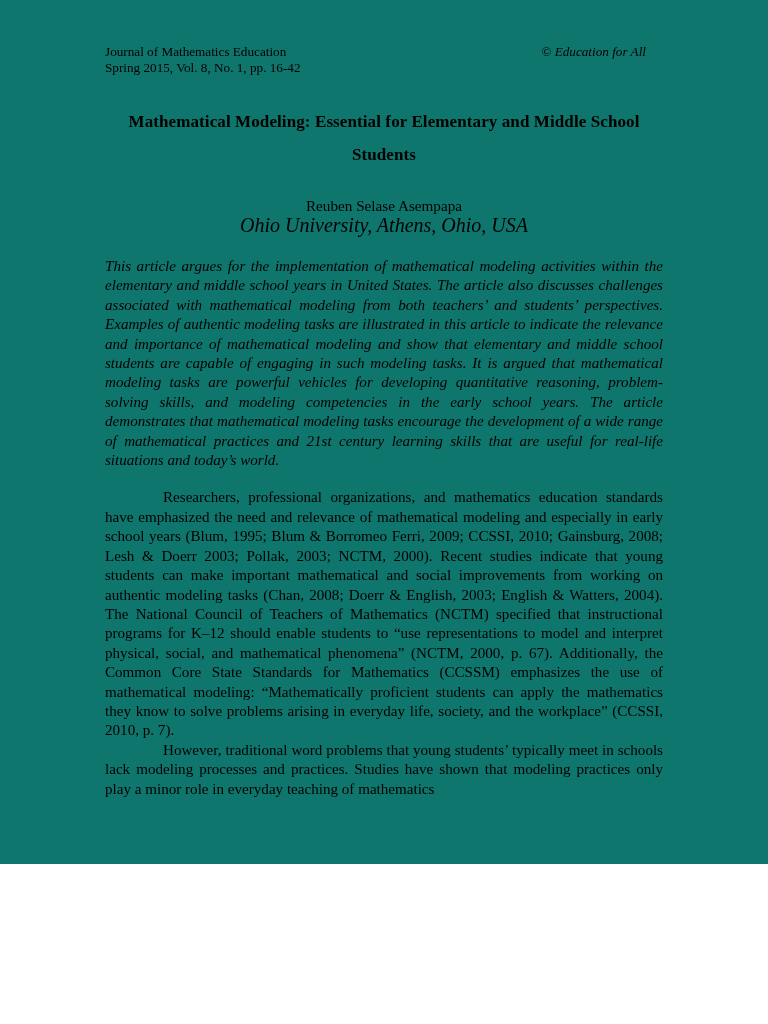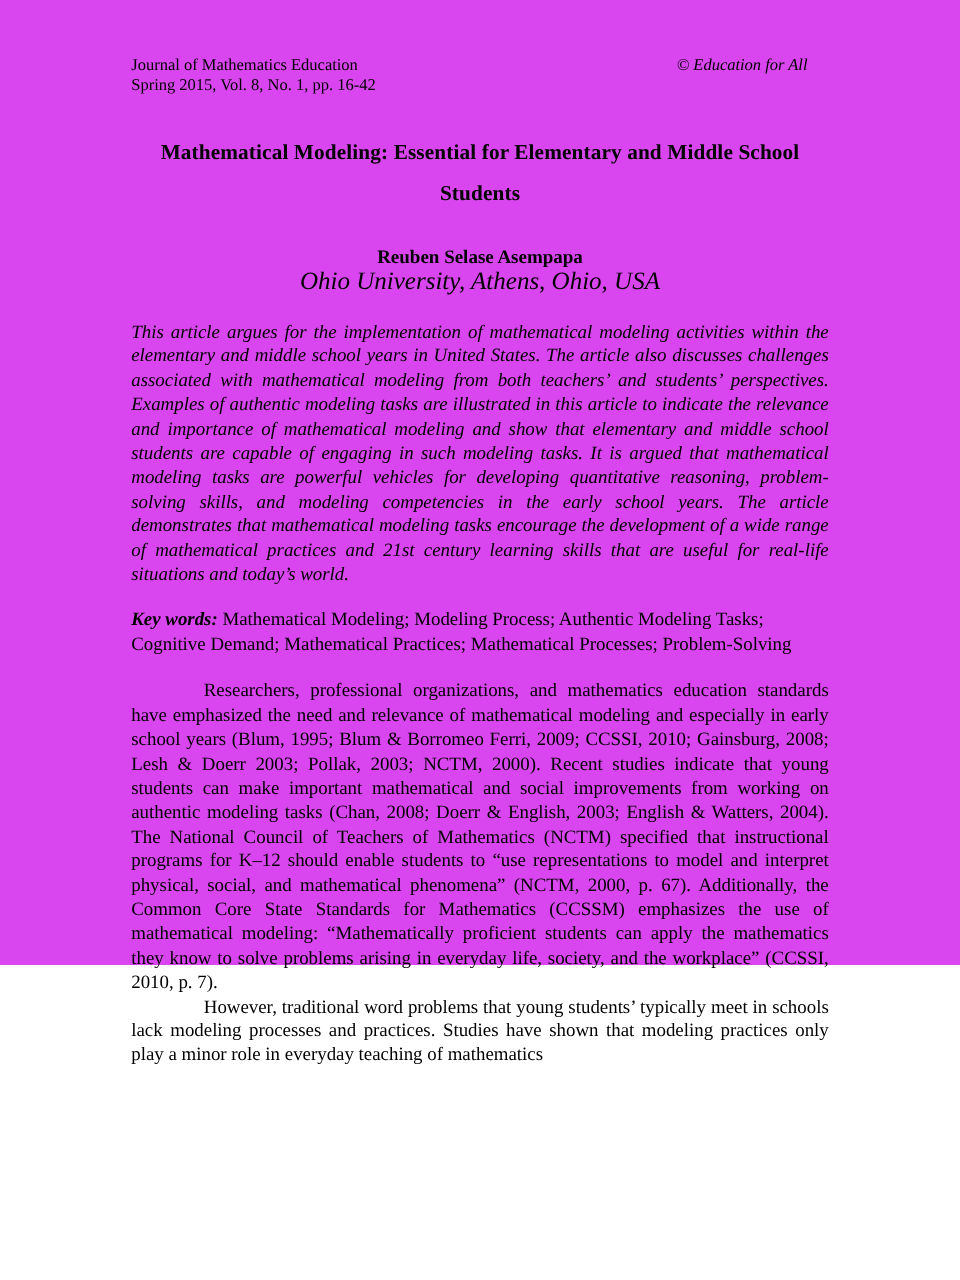--- a/index.html
+++ b/index.html
@@ -10,22 +10,22 @@
   body {
     width: 768px;
     height: 1024px;
     font-family: "Liberation Serif", "DejaVu Serif", serif;
     color: #000000;
     overflow: hidden;
   }
   .page {
     position: relative;
     width: 768px;
-    height: 772px;
-    background: #d946ef;
+    height: 864px;
+    background: #0f766e;
     box-sizing: border-box;
     padding: 0;
   }
   .content {
     position: absolute;
     left: 105px;
     top: 44px;
     width: 558px;
   }
 
@@ -57,21 +57,21 @@
     line-height: 32.5px;
     text-align: center;
     letter-spacing: 0.1px;
   }
 
   
   .author {
     margin-top: 25px;
     text-align: center;
     font-size: 15.2px;
-    font-weight: bold;
+    font-weight: normal;
     line-height: 19.5px;
   }
   .affiliation {
     text-align: center;
     font-size: 20px;
     font-style: italic;
     line-height: 19.5px;
   }
 
   
@@ -123,23 +123,20 @@
       <span class="runhead-right">© Education for All</span>
     </div>
 
     <h1 class="title">Mathematical Modeling: Essential for Elementary and Middle School Students</h1>
 
     <div class="author">Reuben Selase Asempapa</div>
     <div class="affiliation">Ohio University, Athens, Ohio, USA</div>
 
     <div class="abstract">This article argues for the implementation of mathematical modeling activities within the elementary and middle school years in United States. The article also discusses challenges associated with mathematical modeling from both teachers’ and students’ perspectives. Examples of authentic modeling tasks are illustrated in this article to indicate the relevance and importance of mathematical modeling and show that elementary and middle school students are capable of engaging in such modeling tasks. It is argued that mathematical modeling tasks are powerful vehicles for developing quantitative reasoning, problem-solving skills, and modeling competencies in the early school years. The article demonstrates that mathematical modeling tasks encourage the development of a wide range of mathematical practices and 21st century learning skills that are useful for real-life situations and today’s world.</div>
 
-    <div class="keywords">
-      <span class="keywords-label">Key words:</span><span> Mathematical Modeling; Modeling Process; Authentic Modeling Tasks; Cognitive Demand; Mathematical Practices; Mathematical Processes; Problem-Solving</span>
-    </div>
 
     <div class="body-text">
       <p>Researchers, professional organizations, and mathematics education standards have emphasized the need and relevance of mathematical modeling and especially in early school years (Blum, 1995; Blum &amp; Borromeo Ferri, 2009; CCSSI, 2010; Gainsburg, 2008; Lesh &amp; Doerr 2003; Pollak, 2003; NCTM, 2000). Recent studies indicate that young students can make important mathematical and social improvements from working on authentic modeling tasks (Chan, 2008; Doerr &amp; English, 2003; English &amp; Watters, 2004). The National Council of Teachers of Mathematics (NCTM) specified that instructional programs for K–12 should enable students to “use representations to model and interpret physical, social, and mathematical phenomena” (NCTM, 2000, p. 67). Additionally, the Common Core State Standards for Mathematics (CCSSM) emphasizes the use of mathematical modeling: “Mathematically proficient students can apply the mathematics they know to solve problems arising in everyday life, society, and the workplace” (CCSSI, 2010, p. 7).</p>
       <p>However, traditional word problems that young students’ typically meet in schools lack modeling processes and practices. Studies have shown that modeling practices only play a minor role in everyday teaching of mathematics</p>
     </div>
 
   </div>
 </div>
 
 </body></html>

